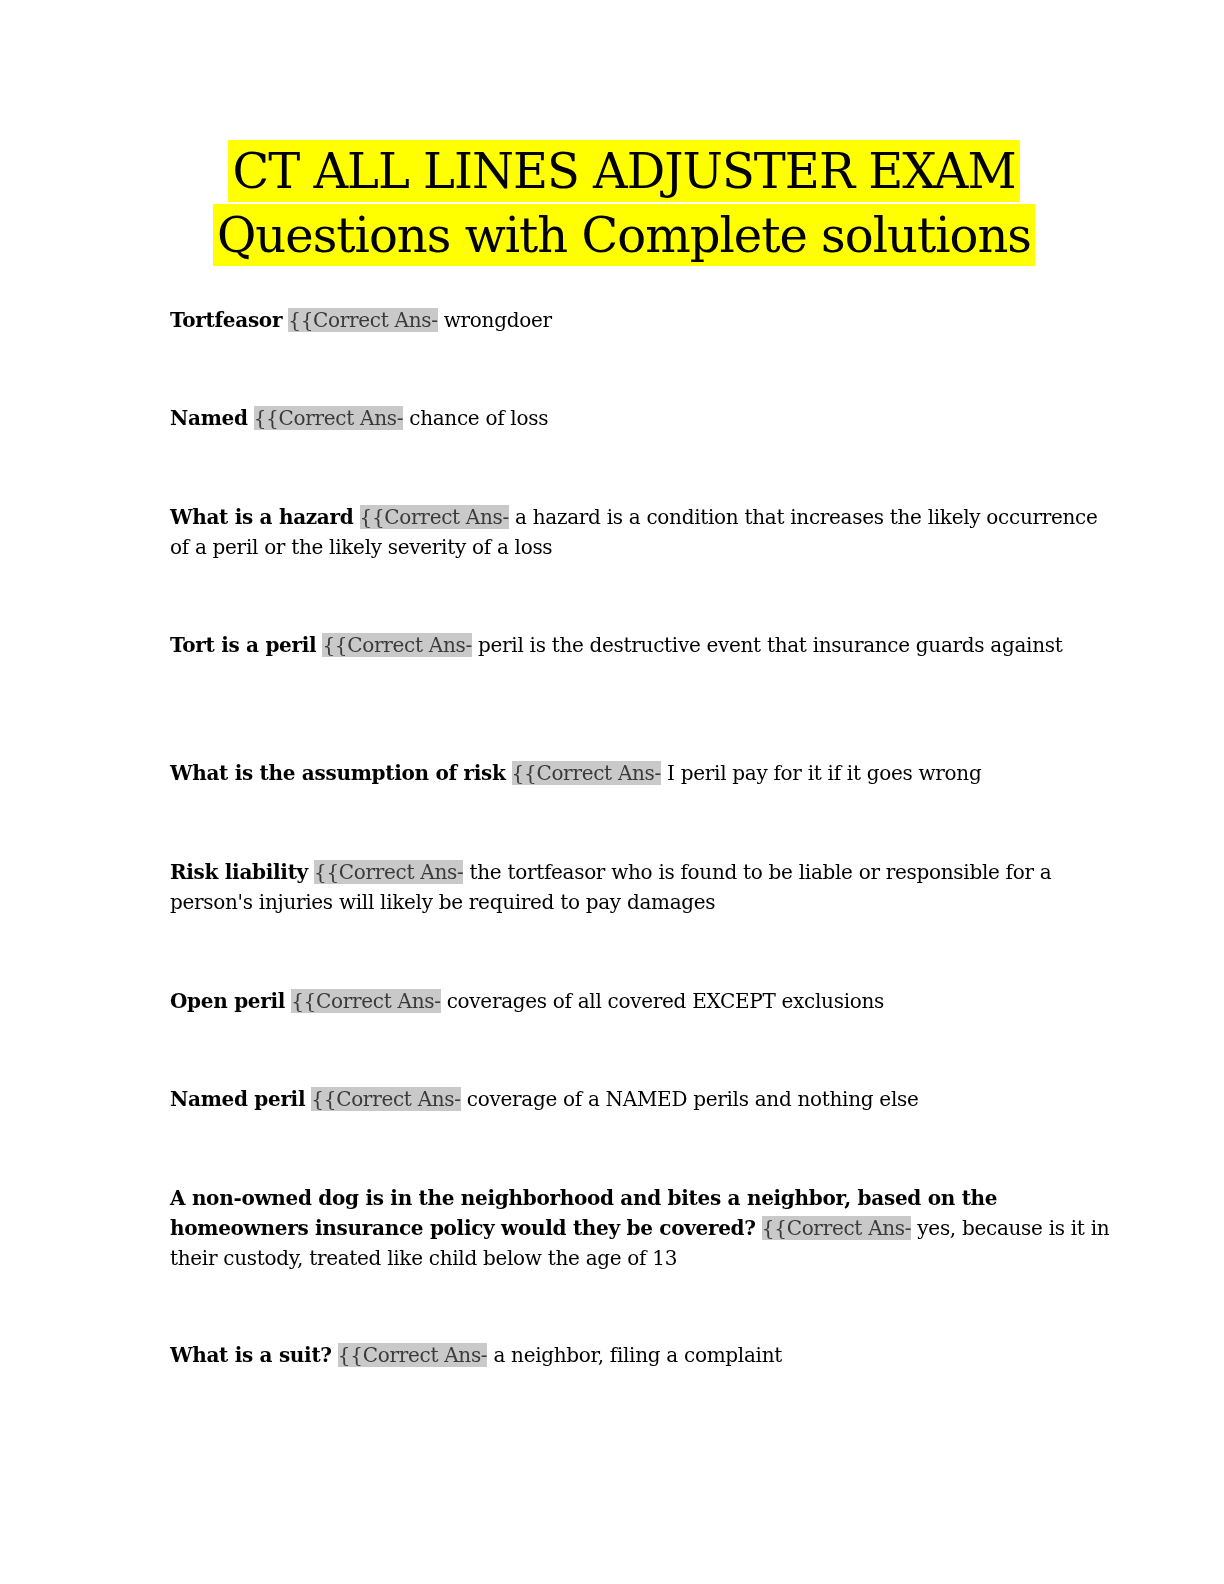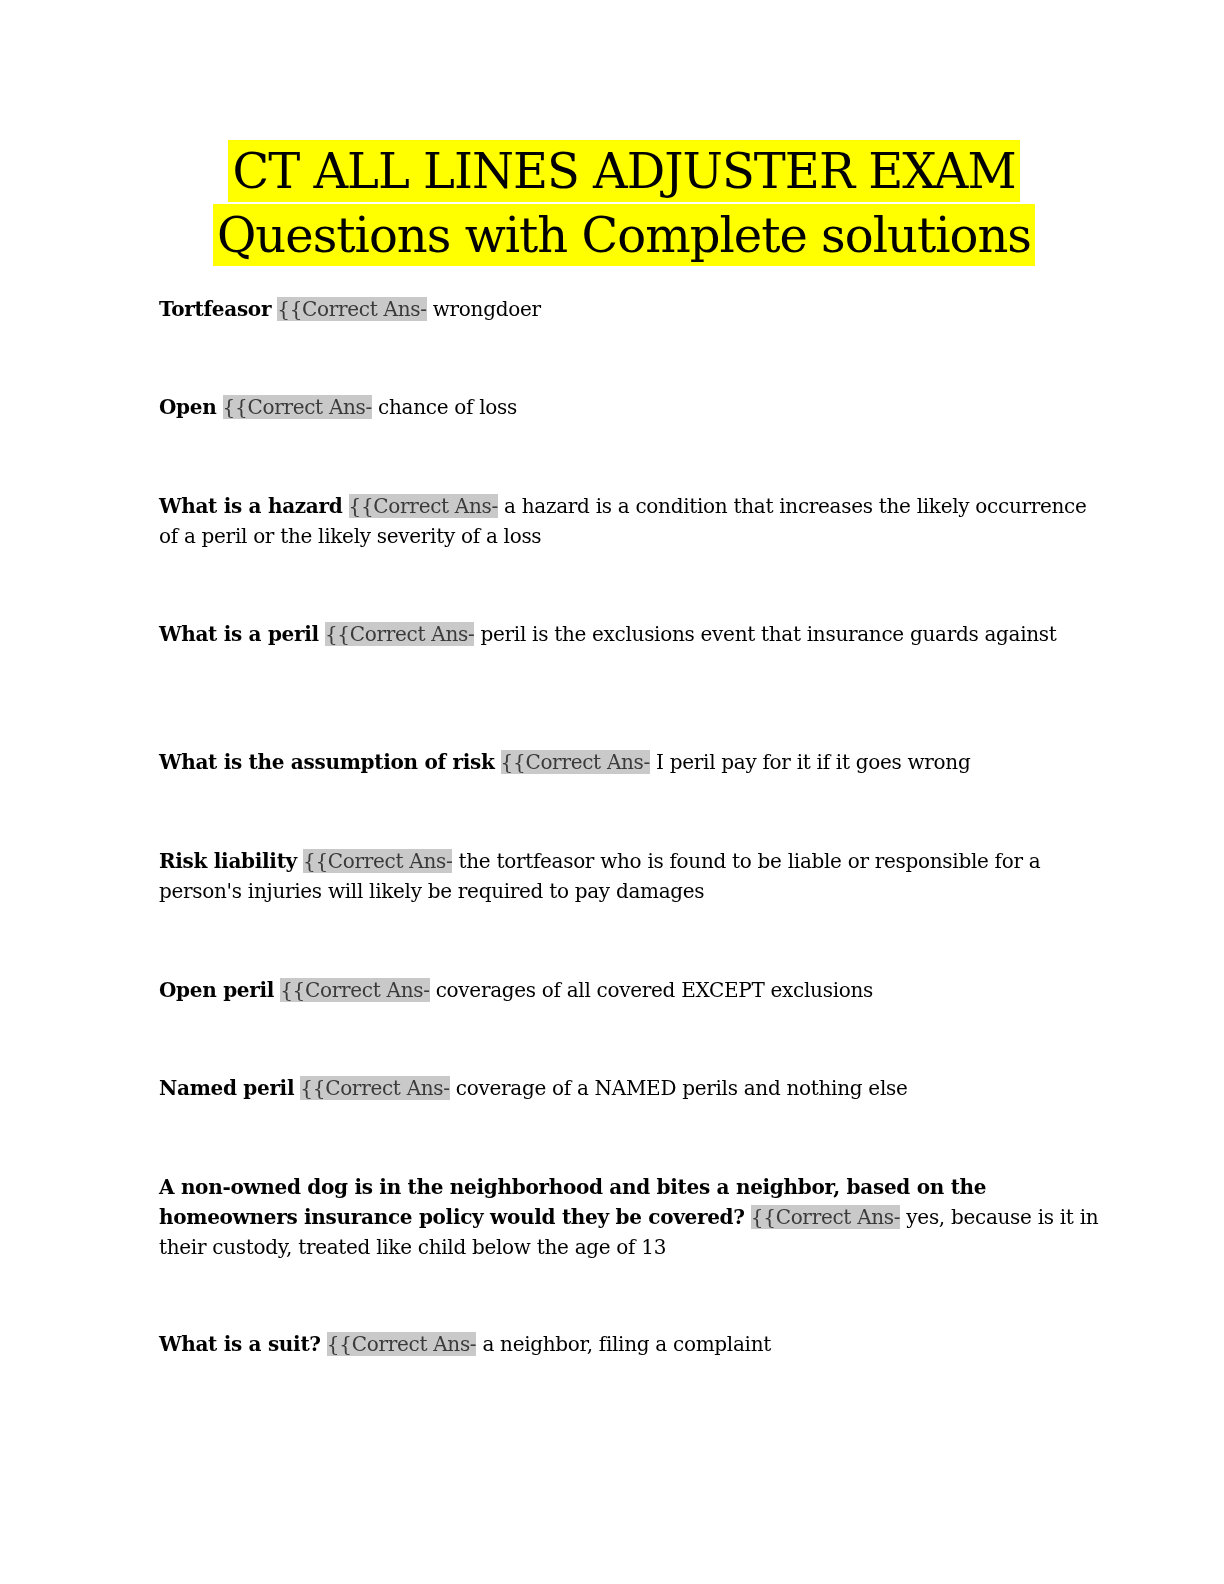--- a/index.html
+++ b/index.html
@@ -45,21 +45,21 @@
       display: block;
       height: 64px;
     }
     .qa {
       position: absolute;
       left: 143px;
       width: 940px;
       font-size: 20px;
       line-height: 30px;
       letter-spacing: -0.3px;
-      margin: 4px;
+      margin: 15px;
     }
     .q {
       font-weight: bold;
     }
     .tag {
       background: #c9c9c9;
       color: #3a3a3a;
       font-weight: normal;
     }
   </style>
@@ -77,35 +77,35 @@
     </div>
   </div>
 
   <p class="qa" style="top:290px">
     <span class="q">Tortfeasor</span>
     <span class="tag">{{Correct Ans-</span>
     <span class="a">wrongdoer</span>
   </p>
 
   <p class="qa" style="top:388px">
-    <span class="q">Open</span>
+    <span class="q">Named</span>
     <span class="tag">{{Correct Ans-</span>
     <span class="a">chance of loss</span>
   </p>
 
   <p class="qa" style="top:487px">
     <span class="q">What is a hazard</span>
     <span class="tag">{{Correct Ans-</span>
     <span class="a">a hazard is a condition that increases the likely occurrence of a peril or the likely severity of a loss</span>
   </p>
 
   <p class="qa" style="top:615px">
-    <span class="q">What is a peril</span>
+    <span class="q">Tort is a peril</span>
     <span class="tag">{{Correct Ans-</span>
-    <span class="a">peril is the exclusions event that insurance guards against</span>
+    <span class="a">peril is the destructive event that insurance guards against</span>
   </p>
 
   <p class="qa" style="top:743px">
     <span class="q">What is the assumption of risk</span>
     <span class="tag">{{Correct Ans-</span>
     <span class="a">I peril pay for it if it goes wrong</span>
   </p>
 
   <p class="qa" style="top:842px">
     <span class="q">Risk liability</span>

